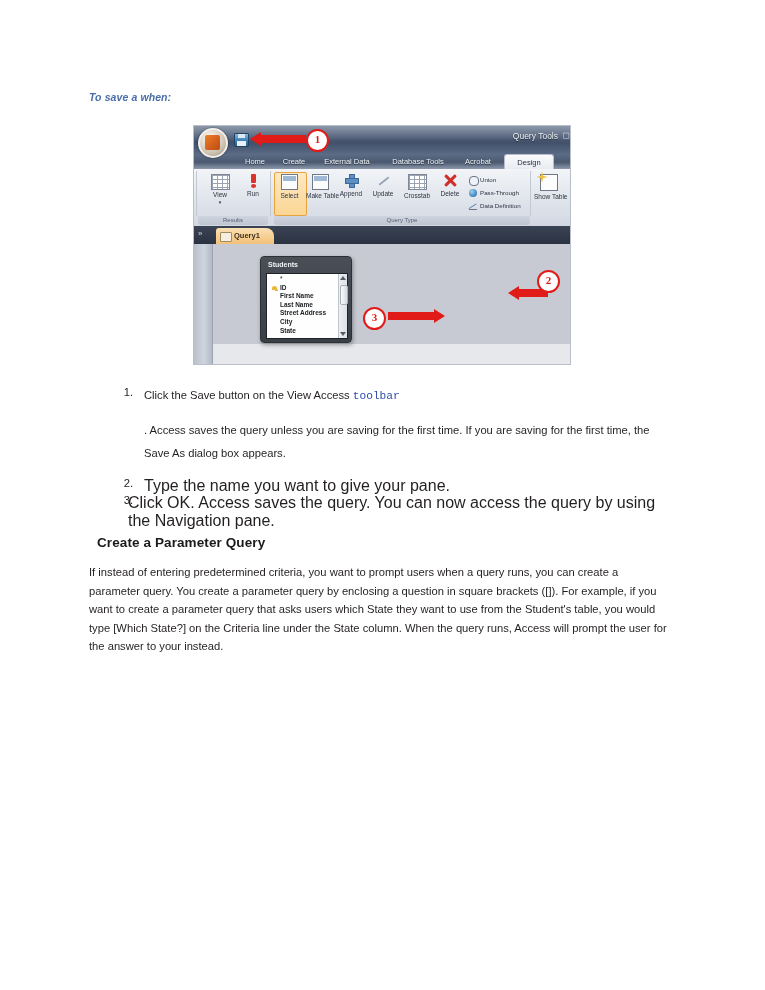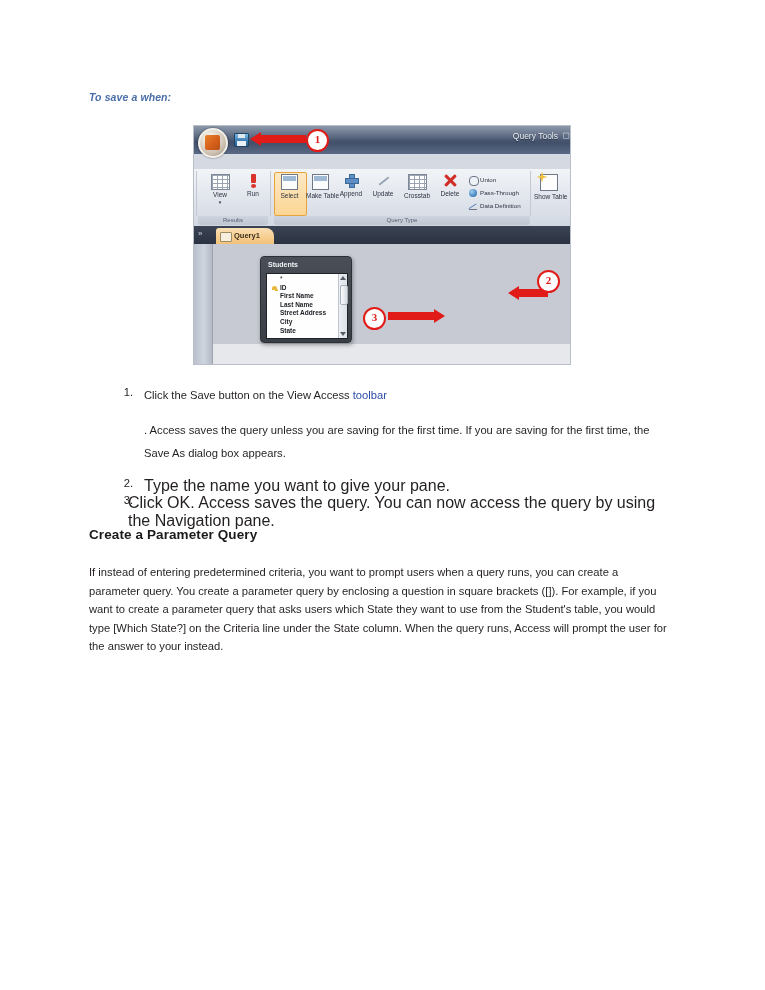--- a/index.html
+++ b/index.html
@@ -364,28 +364,28 @@
     font-family:"Liberation Serif", serif;
     z-index: 20;
   }
 
   
   .olist { position:absolute; left:0; top:0; width:765px; }
   .li-num {
     position:absolute; width:22px; text-align:right; font-size:11.2px;
   }
   .li-txt { position:absolute; }
-  .link { color:#2d4ea8; }
+  .link { color:#2d4ea8;font-family:Liberation Mono, monospace; }
 
   .para {
     position:absolute; font-size:11.2px; color:#231f20; line-height:18.6px;
   }
 
   h2.section {
-    position:absolute; margin:0; font-size:13.5px; font-weight:bold;
+    position:absolute; margin:8px; font-size:13.5px; font-weight:bold;
     color:#1a1a1a; letter-spacing:0.1px;
   }
 </style>
 </head>
 <body>
 
 <div class="page">
 
   <div class="lead-heading">To save a when:</div>
 
@@ -394,20 +394,28 @@
 
       <div class="title-bar">
         <div class="office-orb">
             <span></span>
           </div>
         <div class="qat-save"></div>
         <div class="query-tools-label">Query Tools</div>
         <div class="win-ctl">◻</div>
       </div>
 
+      <div class="tab-strip">
+        <div class="tab" style="left:44px;width:34px;">Home</div>
+        <div class="tab" style="left:82px;width:36px;">Create</div>
+        <div class="tab" style="left:122px;width:62px;">External Data</div>
+        <div class="tab" style="left:188px;width:72px;">Database Tools</div>
+        <div class="tab" style="left:264px;width:40px;">Acrobat</div>
+        <div class="tab active" style="left:310px;width:48px;">Design</div>
+      </div>
 
       <div class="ribbon">
 
         <div class="grp-sep" style="left:2px;"></div>
         <div class="grp-sep" style="left:76px;"></div>
         <div class="grp-sep" style="left:336px;"></div>
 
         <div class="cmd" style="left:10px; top:5px; width:32px;">
           <span class="cmd-ico ico-grid"></span>
           <span>View</span>

